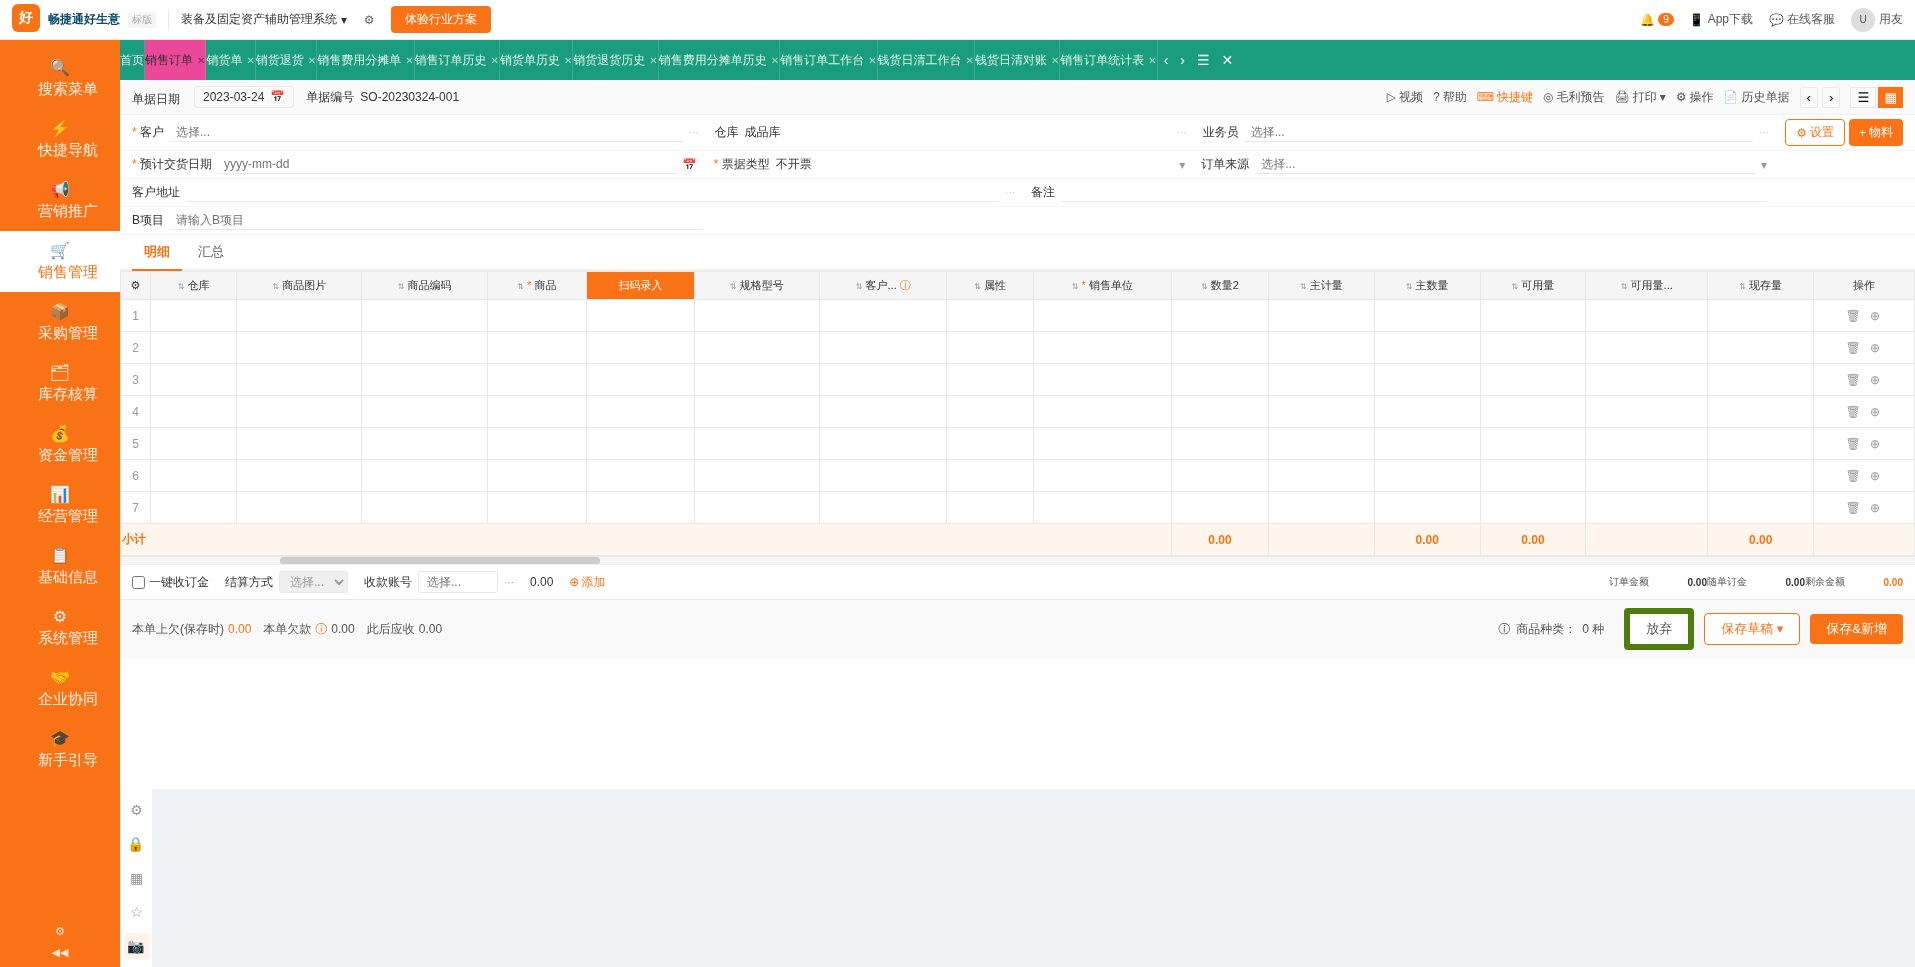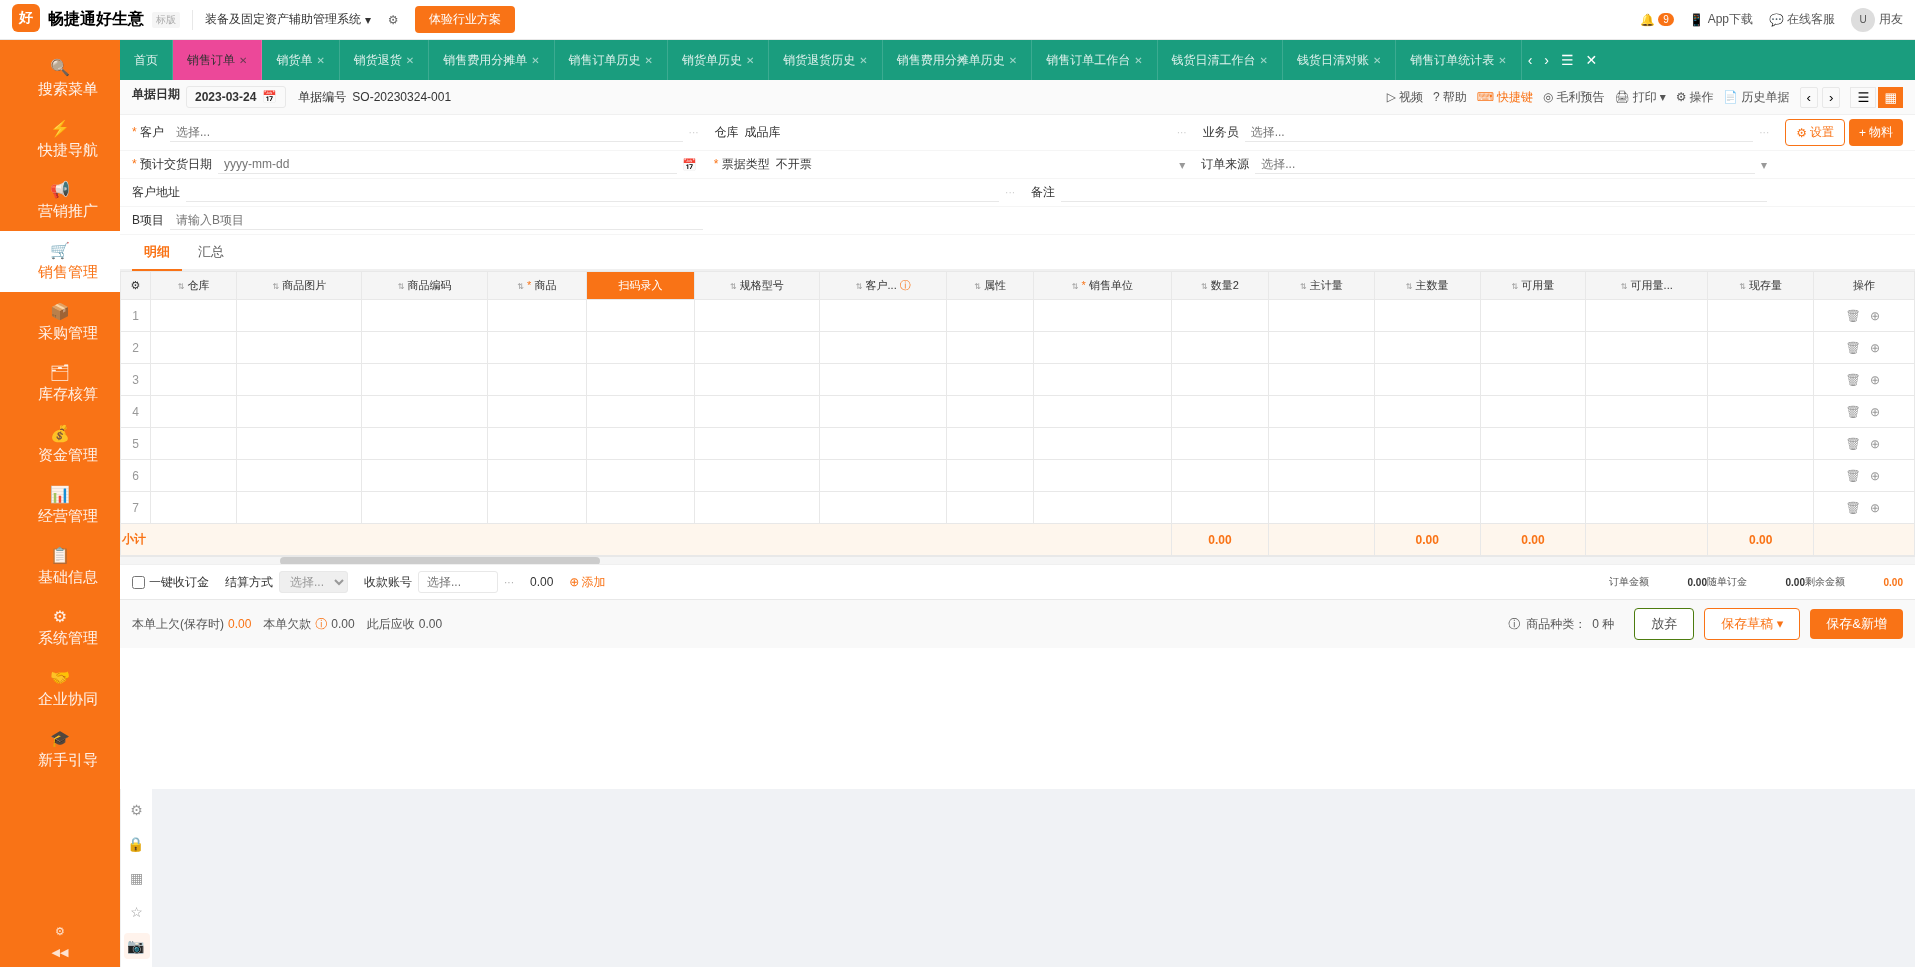--- a/index.html
+++ b/index.html
@@ -35,21 +35,21 @@
     .sidebar-item { display: flex; flex-direction: column; align-items: center; padding: 10px 4px; cursor: pointer; color: rgba(255,255,255,0.9); gap: 3px; }
     .sidebar-item.active { background: #fff; color: #f97316; border-radius: 0; }
     .sidebar-item.active .si-icon { color: #f97316; }
     .sidebar-item.active .si-label { color: #f97316; }
     .si-icon { font-size: 16px; }
     .si-label { font-size: 15px; white-space: nowrap; margin-left: 16px; }
     .sidebar-bottom { padding: 8px; display: flex; flex-direction: column; align-items: center; gap: 8px; }
     .sidebar-bottom-item { color: rgba(255,255,255,0.8); font-size: 11px; cursor: pointer; display: flex; flex-direction: column; align-items: center; gap: 2px; }
 
     
-    .tab-item { height: 40px; padding: 0 14px; display: flex; align-items: center; color: rgba(255,255,255,0.85); font-size: 12px; cursor: pointer; white-space: nowrap; border-right: 1px solid rgba(255,255,255,0.15); gap: 4px; }
+    .tab-item { height: 40px; padding: 0 0; display: flex; align-items: center; color: rgba(255,255,255,0.85); font-size: 12px; cursor: pointer; white-space: nowrap; border-right: 1px solid rgba(255,255,255,0.15); gap: 4px; }
     .tab-item.active { background: #ec4899; color: #333; }
     .tab-item .tab-close { font-size: 10px; opacity: 0.7; }
     .tab-nav-btn { color: #fff; background: none; border: none; cursor: pointer; padding: 0 6px; font-size: 14px; }
     .form-toolbar { display: flex; align-items: center; justify-content: space-between; padding: 6px 12px; background: #fafafa; border-bottom: 1px solid #f0f0f0; }
     .toolbar-left { display: flex; align-items: center; gap: 12px; font-size: 12px; }
     .toolbar-right { display: flex; align-items: center; gap: 10px; font-size: 12px; color: #555; }
     .toolbar-btn { display: flex; align-items: center; gap: 3px; cursor: pointer; color: #555; font-size: 12px; }
     .toolbar-btn.orange { color: #f97316; }
     .field-input { flex: 1; border: none; border-bottom: 1px solid #e8e8e8; padding: 2px 6px; font-size: 12px; color: #999; outline: none; min-width: 0; }
     .date-input { border: 1px solid #e8e8e8; padding: 3px 8px; font-size: 12px; border-radius: 3px; display: flex; align-items: center; gap: 6px; }
@@ -84,21 +84,21 @@
     .add-btn { color: #f97316; cursor: pointer; display: flex; align-items: center; gap: 2px; }
     .footer-right { margin-left: auto; display: flex; align-items: flex-start; font-size: 10px; }
     .total-row { display: flex; align-items: center; gap: 8px; }
     .total-label { color: #555; }
     .total-value { color: #333; font-weight: bold; min-width: 50px; text-align: right; }
 
     
     .bottom-bar { display: flex; align-items: center; padding: 8px 12px; background: #f9f9f9; border-top: 1px solid #e8e8e8; flex-shrink: 0; gap: 20px; }
     .bottom-info { display: flex; align-items: center; gap: 12px; font-size: 12px; color: #555; flex: 1; }
     .bottom-actions { display: flex; align-items: center; gap: 10px; }
-    .btn-discard { border: 1px solid #4d7c0f; background: #fff; padding: 6px 16px; font-size: 13px; border-radius: 4px; cursor: pointer; color: #555; }
+    .btn-discard { border: 6px solid #4d7c0f; background: #fff; padding: 6px 16px; font-size: 13px; border-radius: 4px; cursor: pointer; color: #555; }
     .btn-save-draft { border: 1px solid #f97316; background: #fff; padding: 6px 16px; font-size: 13px; border-radius: 4px; cursor: pointer; color: #f97316; }
     .btn-save-new { background: #f97316; color: #fff; border: none; padding: 6px 16px; font-size: 13px; border-radius: 4px; cursor: pointer; display: flex; align-items: center; gap: 4px; }
 
     
     .right-panel { width: 32px; background: #fff; border-left: 1px solid #f0f0f0; display: flex; flex-direction: column; align-items: center; padding: 8px 0; gap: 8px; flex-shrink: 0; }
     .rp-icon { width: 26px; height: 26px; display: flex; align-items: center; justify-content: center; cursor: pointer; color: #999; font-size: 14px; border-radius: 4px; }
     .rp-icon.active { color: #f97316; background: #fff3ec; }
 
     .scrollbar-area { height: 8px; background: #f5f5f5; border-top: 1px solid #e8e8e8; }
     .scrollbar-thumb { height: 8px; width: 320px; background: #ccc; border-radius: 4px; margin-left: 160px; }
@@ -107,21 +107,21 @@
 <body>
 
 <div class="app-container">
 
   <div class="top-bar">
     <div class="top-bar-left">
       <div class="logo-area" style="padding:0; border:none; display:flex; align-items:center; gap:8px;">
         <div class="logo-icon" style="width:28px;height:28px;background:#f97316;border-radius:6px;">
           <span style="color:#fff;font-size:14px;font-weight:bold;">好</span>
         </div>
-        <span class="logo-text" style="color:#000000;font-size:16px;">畅捷通好生意</span>
+        <span class="logo-text" style="color:#0c4a6e;font-size:12px;">畅捷通好生意</span>
         <span class="logo-sub" style="color:#aaa;font-size:10px;background:#f5f5f5;padding:1px 4px;border-radius:2px;">标版</span>
       </div>
       <div style="width:1px;height:20px;background:#e8e8e8;margin:0 4px;"></div>
       <div class="system-select">
         <span>装备及固定资产辅助管理系统</span>
         <span>▾</span>
       </div>
       <div class="gear-btn">⚙</div>
       <button class="industry-btn">体验行业方案</button>
     </div>
@@ -265,21 +265,21 @@
         <button class="tab-nav-btn">‹</button>
         <button class="tab-nav-btn">›</button>
         <button class="tab-nav-btn">☰</button>
         <button class="tab-nav-btn">✕</button>
       </div>
 
       <div class="main-content">
 
         <div class="form-toolbar">
           <div class="toolbar-left">
-            <div style="display:flex;align-items:flex-start;gap:6px;font-weight:bold;">
+            <div style="display:flex;align-items:flex-end;gap:14px;">
               <span style="color:#333;font-size:12px;">单据日期</span>
               <div class="date-input">
                 <span>2023-03-24</span>
                 <span>📅</span>
               </div>
             </div>
             <div style="display:flex;align-items:center;gap:6px;">
               <span style="color:#333;font-size:12px;">单据编号</span>
               <span style="color:#333;font-size:12px;">SO-20230324-001</span>
             </div>

